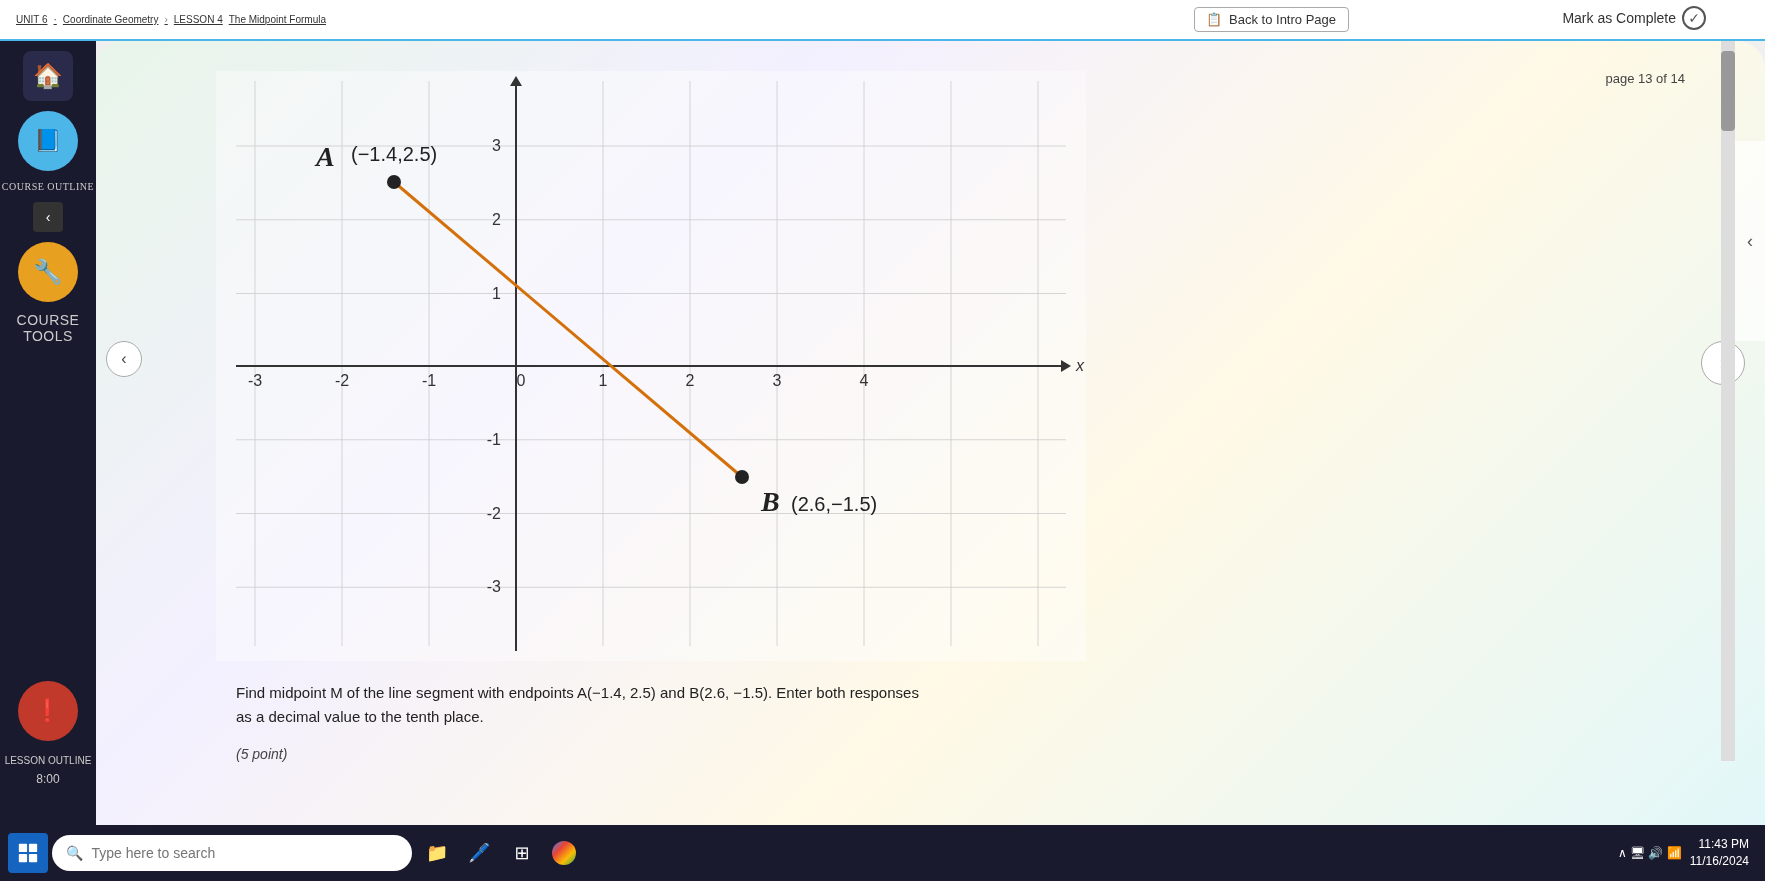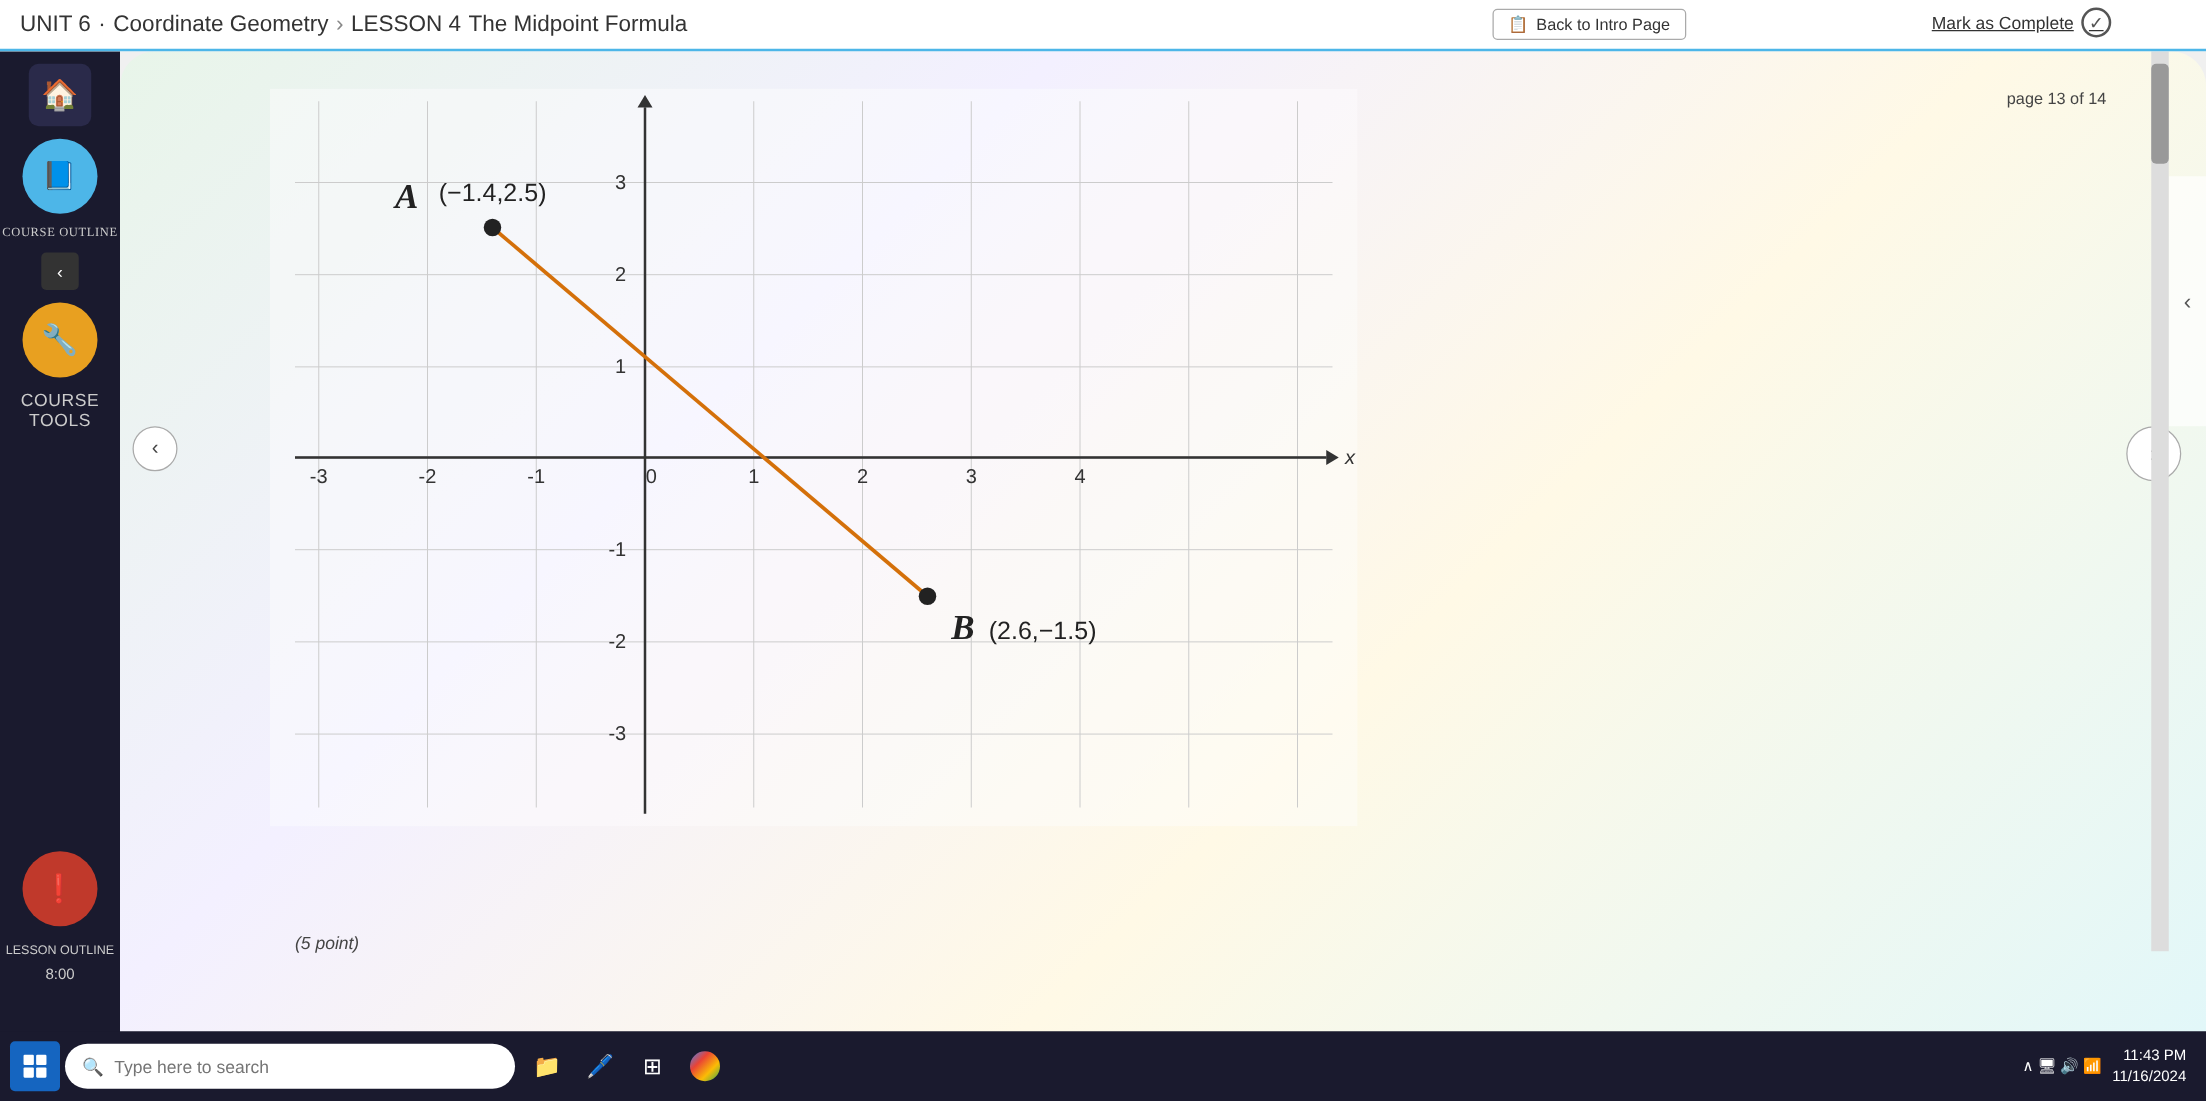--- a/index.html
+++ b/index.html
@@ -14,53 +14,53 @@
       border-bottom: 2px solid #4db6e8;
       display: flex;
       align-items: center;
       padding: 0 16px;
       z-index: 100;
     }
     .top-bar .breadcrumb {
       display: flex;
       align-items: center;
       gap: 6px;
-      font-size: 18px;
+      font-size: 10px;
       color: #333;
+      text-decoration: underline;
     }
     .top-bar .breadcrumb .chevron {
       color: #888;
     }
     .back-btn {
       margin-left: auto;
       margin-right: 400px;
       background: #fff;
       border: 1px solid #aaa;
       border-radius: 4px;
       padding: 4px 12px;
       cursor: pointer;
       font-size: 13px;
       display: flex;
       align-items: center;
       gap: 6px;
       color: #333;
     }
     .mark-complete-btn {
       position: absolute;
-      right: 76px;
+      right: 59px;
       top: 6px;
       background: #fff;
       border: none;
       font-size: 14px;
       color: #333;
       cursor: pointer;
       display: flex;
       align-items: center;
       gap: 6px;
-      text-decoration: underline;
     }
     .mark-complete-btn .check-circle {
       width: 24px; height: 24px;
       border: 2px solid #555;
       border-radius: 50%;
       display: flex; align-items: center; justify-content: center;
       font-size: 14px;
       color: #555;
     }
 
@@ -461,20 +461,23 @@
     <span>‹</span>
   </div>
   <div class="nav-right-arrow">
     <span>›</span>
   </div>
 
   <div class="right-panel">
     <span class="right-panel-arrow">‹</span>
   </div>
 
+  <div class="problem-text">
+    <span>Find midpoint M of the line segment with endpoints A(−1.4, 2.5) and B(2.6, −1.5). Enter both responses as a decimal value to the tenth place.</span>
+  </div>
   <div class="problem-points">(5 point)</div>
 
   <div class="right-scrollbar">
     <div class="scrollbar-thumb"></div>
   </div>
 </div>
 
 <div class="taskbar">
   <div class="taskbar-start">
     <svg viewBox="0 0 24 24" fill="white">

